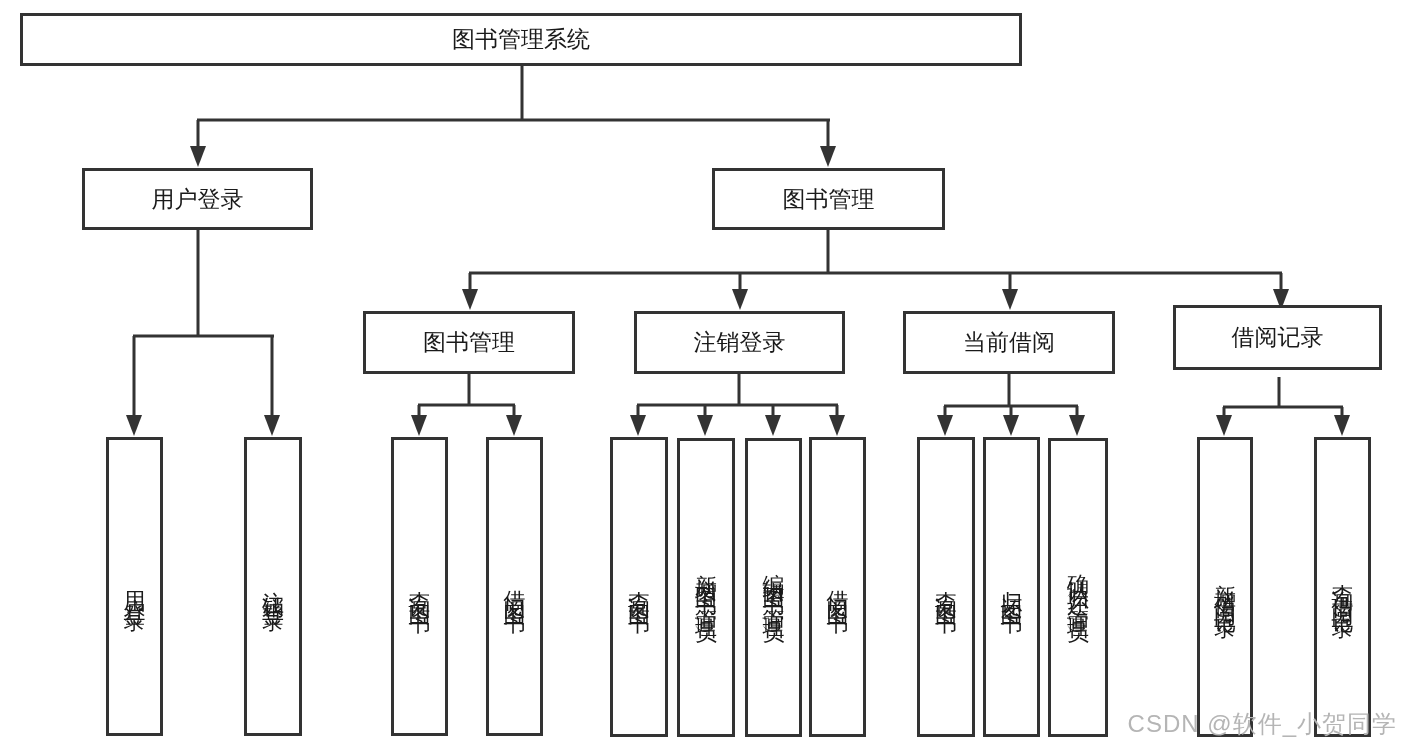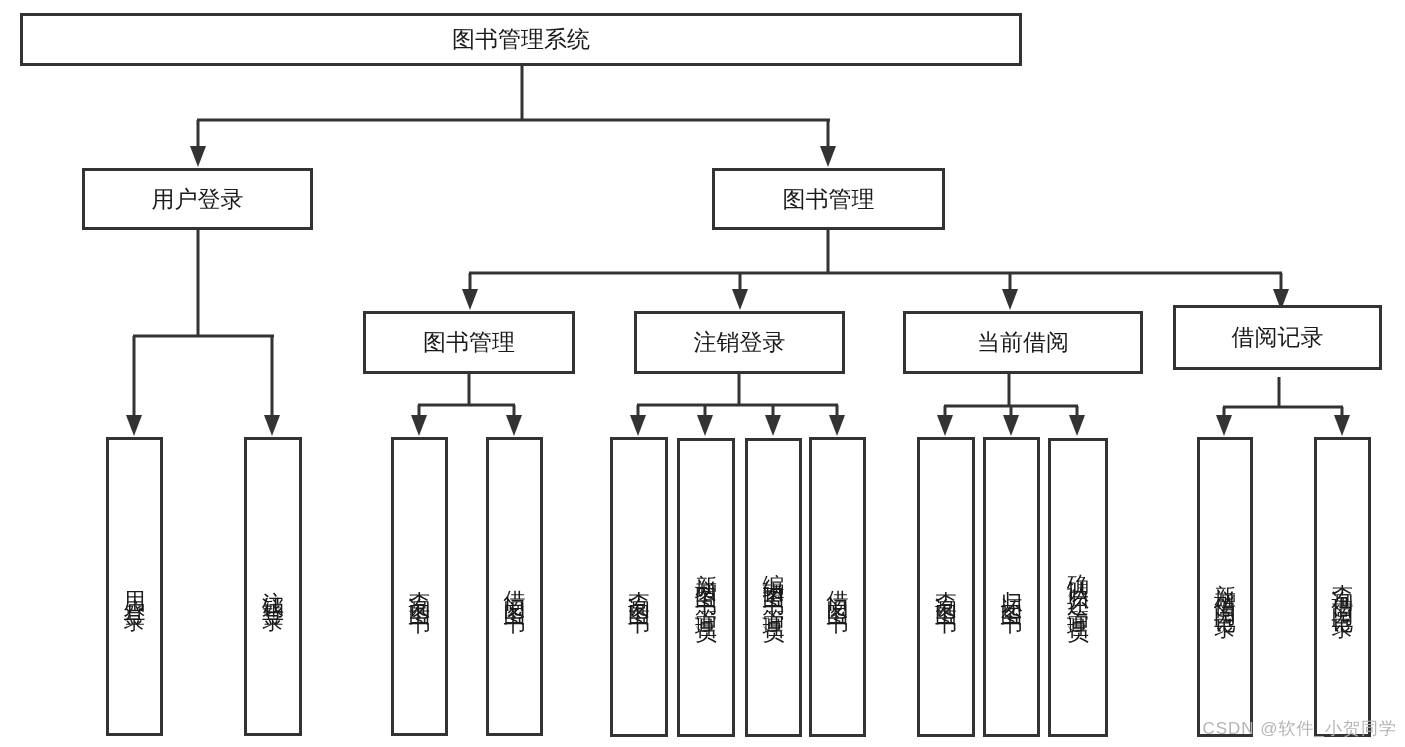--- a/index.html
+++ b/index.html
@@ -34,21 +34,21 @@
   .node.v span{
     writing-mode:vertical-rl;
     text-orientation:mixed;
     letter-spacing:7px;
     white-space:nowrap;
   }
   .watermark{
     position:absolute;
     right:8px;
     bottom:7px;
-    font-size:17px;
+    font-size:24px;
     color:var(--watermark);
     letter-spacing:1px;
     pointer-events:none;
   }
 </style>
 </head>
 <body>
 
 <div class="canvas">
 
@@ -95,21 +95,21 @@
     </g>
   </svg>
 
   <div class="node" style="left:20px;top:13px;width:1002px;height:53px">图书管理系统</div>
 
   <div class="node" style="left:82px;top:168px;width:231px;height:62px">用户登录</div>
   <div class="node" style="left:712px;top:168px;width:233px;height:62px">图书管理</div>
 
   <div class="node" style="left:363px;top:311px;width:212px;height:63px">图书管理</div>
   <div class="node" style="left:634px;top:311px;width:211px;height:63px">注销登录</div>
-  <div class="node" style="left:903px;top:311px;width:240px;height:63px">当前借阅</div>
+  <div class="node" style="left:903px;top:311px;width:212px;height:63px">当前借阅</div>
   <div class="node" style="left:1173px;top:305px;width:209px;height:65px">借阅记录</div>
 
   <div class="node v" style="left:106px;top:437px;width:57px;height:299px">
       <span>用户登录</span>
     </div>
   <div class="node v" style="left:244px;top:437px;width:58px;height:299px">
       <span>注销登录</span>
     </div>
 
   <div class="node v" style="left:391px;top:437px;width:57px;height:299px">

